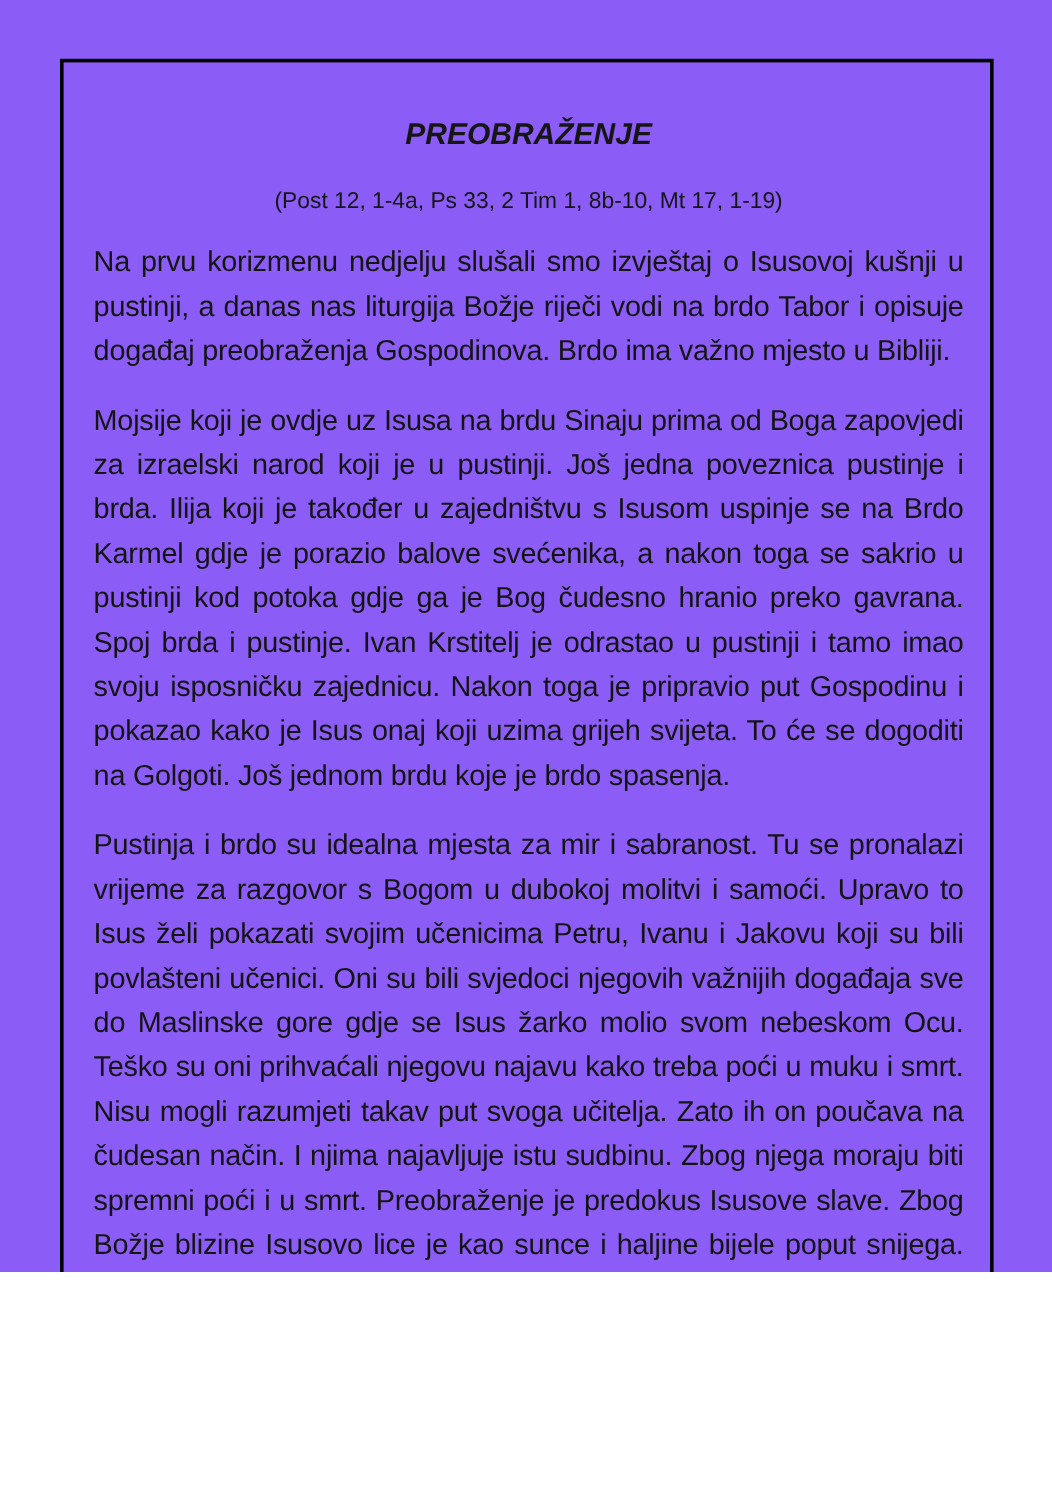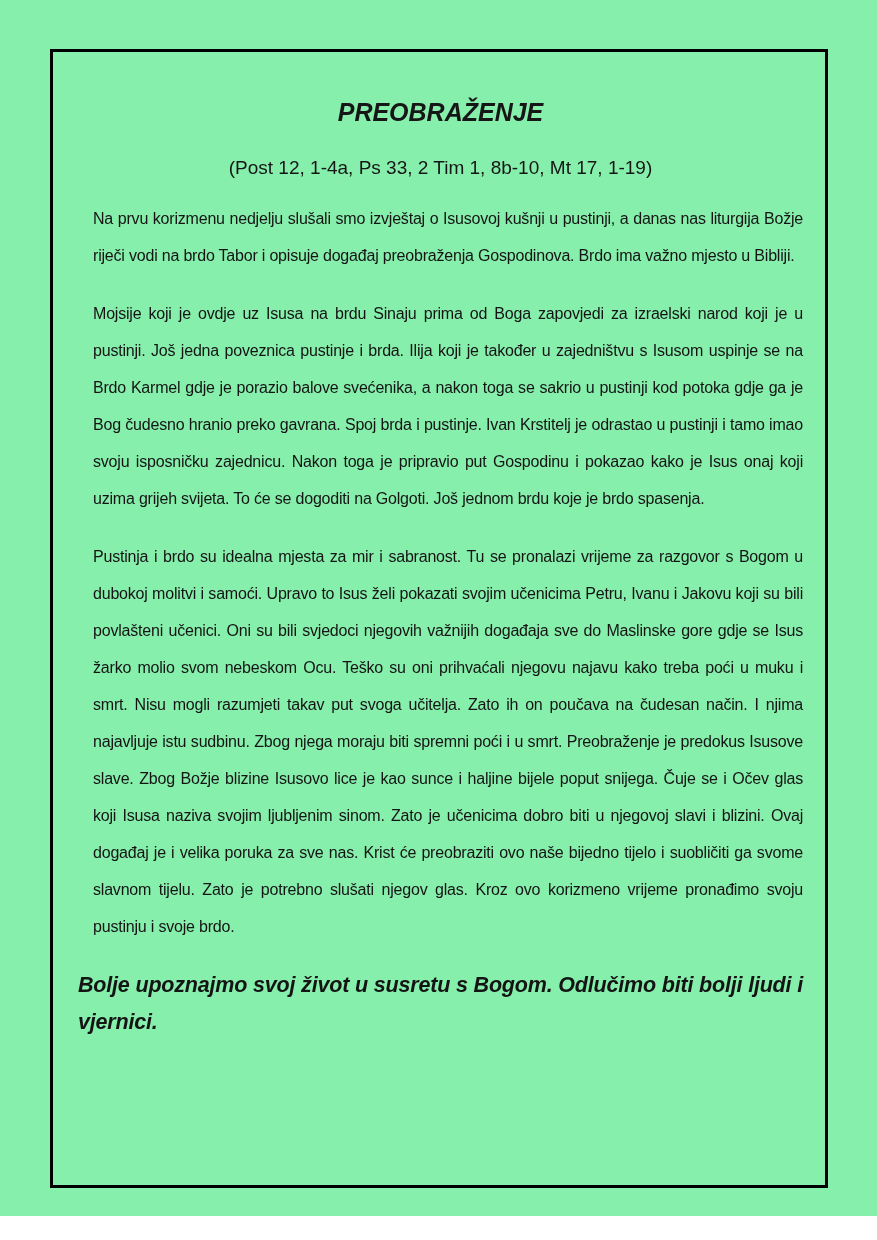--- a/index.html
+++ b/index.html
@@ -3,22 +3,22 @@
 <meta charset="utf-8">
 <style>
   html, body {
     margin: 0;
     padding: 0;
     background: #ffffff;
   }
   .page {
     position: relative;
     width: 877px;
-    height: 1216px;
-    background: #86efac;
+    height: 1060px;
+    background: #8b5cf6;
     font-family: "Liberation Sans", sans-serif;
     color: #111111;
     overflow: hidden;
   }
   .border-box {
     position: absolute;
     left: 50px;
     top: 49px;
     width: 778px;
     height: 1139px;
@@ -35,22 +35,22 @@
     letter-spacing: 0px;
     color: #161616;
   }
   .doc-subtitle {
     margin: 30px 0 0 0;
     text-align: center;
     font-size: 19px;
     color: #161616;
   }
   .body-para {
-    margin: 21px 0 0 15px;
-    font-size: 16px;
+    margin: 21px 0 0 0;
+    font-size: 24px;
     line-height: 37px;
     letter-spacing: -0.2px;
     text-align: justify;
     color: #141414;
   }
   .closing-para {
     margin: 22px 0 0 0;
     font-size: 21.5px;
     line-height: 37px;
     letter-spacing: -0.2px;

